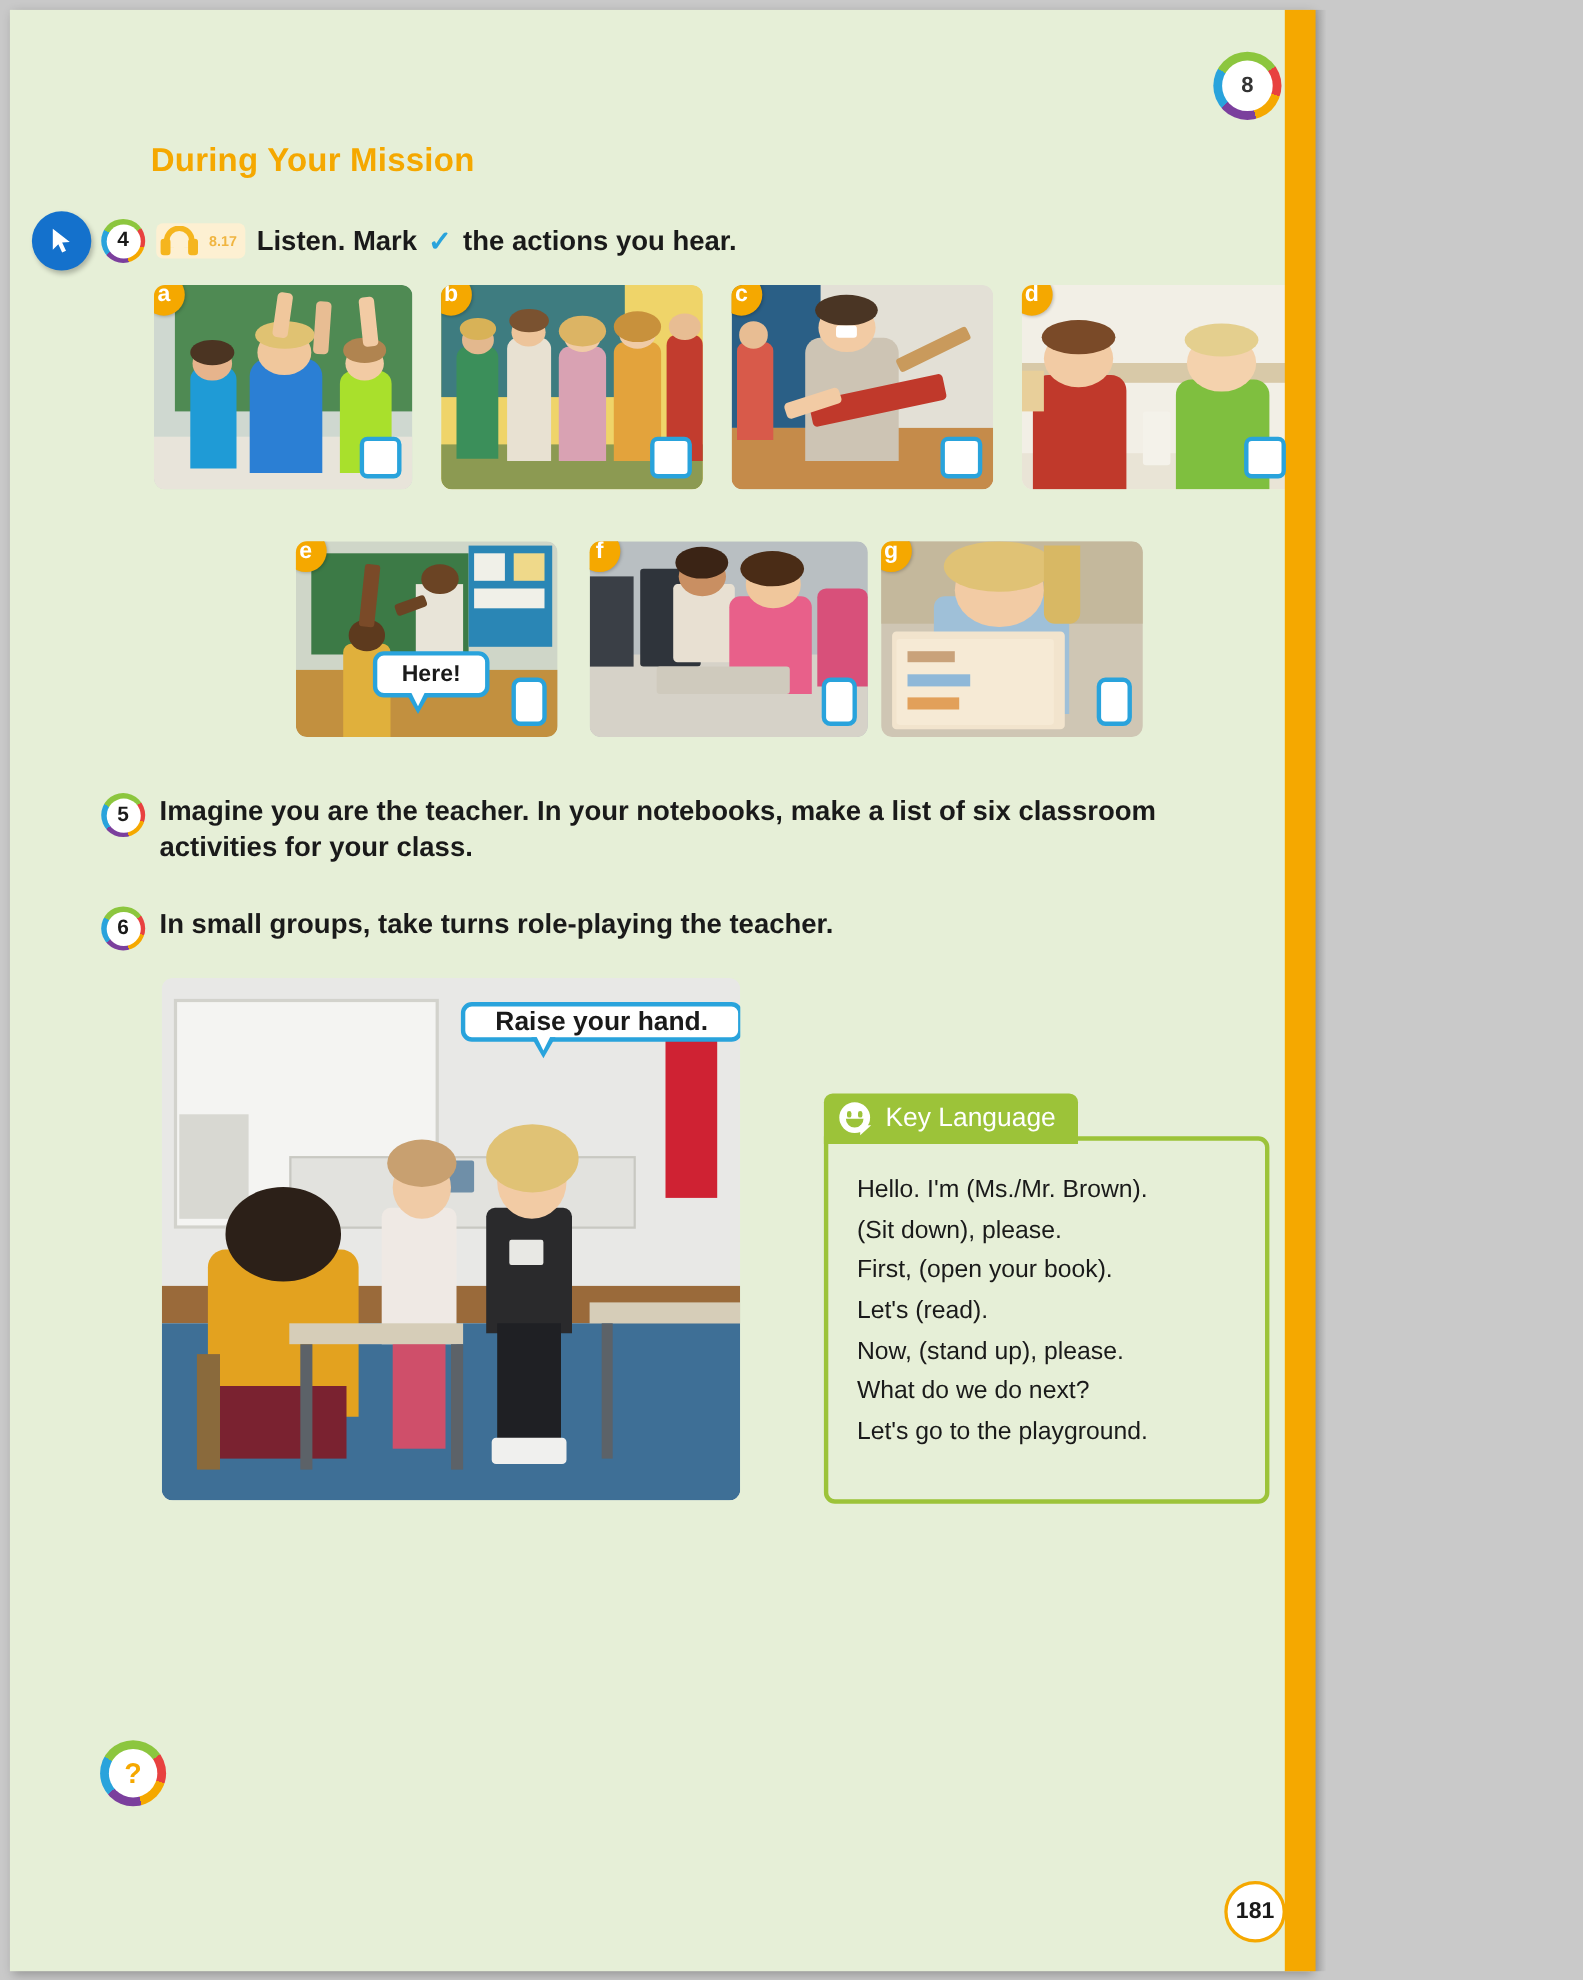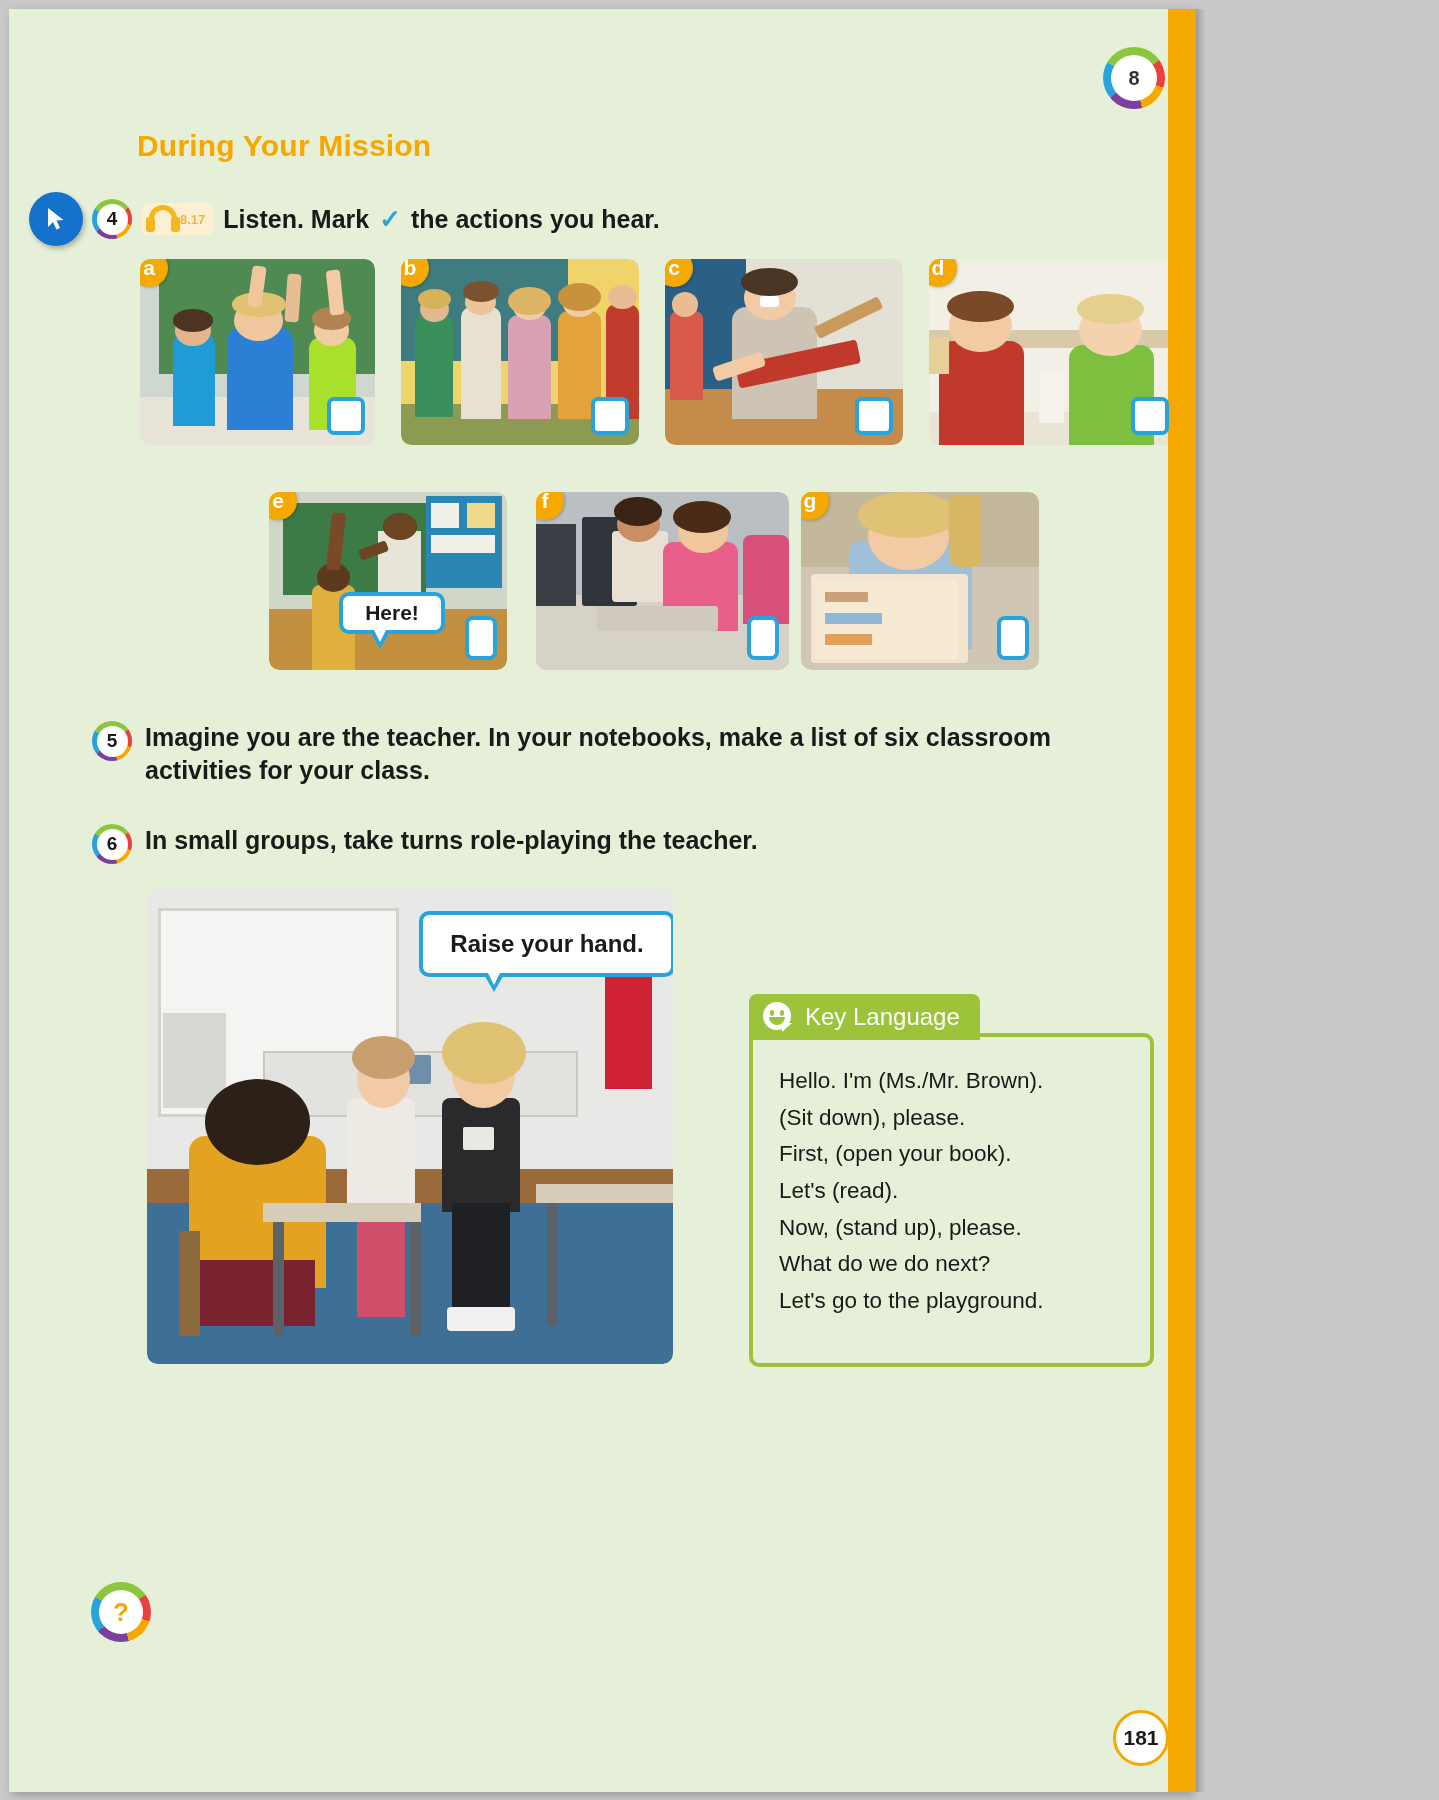--- a/index.html
+++ b/index.html
@@ -80,21 +80,21 @@
   .num-ring .core {
     width: 31px; height: 31px; border-radius: 50%; background: #fff;
     display: flex; align-items: center; justify-content: center;
     font-size: 19px; font-weight: bold; color: #1a1a1a;
   }
   #ex4-row {
     position: absolute; left: 83px; top: 190px;
     display: flex; align-items: center; gap: 10px;
   }
   .audio-chip {
-    display: flex; align-items: center; gap: 0;
+    display: flex; align-items: center; gap: 10px;
     background: #fdf0d2; border-radius: 6px; padding: 2px 8px 2px 4px; text-align: right;
   }
   .audio-chip .track {
     font-size: 13px; font-weight: bold; color: #f0b541;
   }
   .task-text {
     font-size: 25px; font-weight: bold; color: #1a1a1a; white-space: nowrap;
   }
   .check-glyph { color: #29a3dc; font-size: 26px; font-weight: bold; }
 
@@ -534,21 +534,21 @@
         <div class="rect" style="left:58%;top:66%;width:11%;height:24%;background:#1f2024;"></div>
         <div class="rect" style="left:57%;top:88%;width:13%;height:5%;background:#f0f0ee;border-radius:4px;"></div>
 
         <div class="rect" style="left:22%;top:66%;width:30%;height:4%;background:#d6cdb8;"></div>
         <div class="rect" style="left:24%;top:70%;width:2%;height:24%;background:#5c6268;"></div>
         <div class="rect" style="left:50%;top:70%;width:2%;height:24%;background:#5c6268;"></div>
         <div class="rect" style="left:74%;top:62%;width:26%;height:4%;background:#d6cdb8;"></div>
         <div class="rect" style="left:76%;top:66%;width:2%;height:26%;background:#5c6268;"></div>
       </div>
     </div>
-    <div class="bubble" style="left:272px; top:22px; width:256px; height:66px; font-size:24px;">
+    <div class="bubble" style="left:272px; top:22px; width:256px; height:36px; font-size:24px;">
       <span>Raise your hand.</span>
       <div class="tail" style="left:60px;"></div>
     </div>
   </div>
 
   <div id="key-language">
     <div id="kl-tab">
       <div class="smiley-icon">
         <div class="face"></div>
           <div class="eye l"></div>

